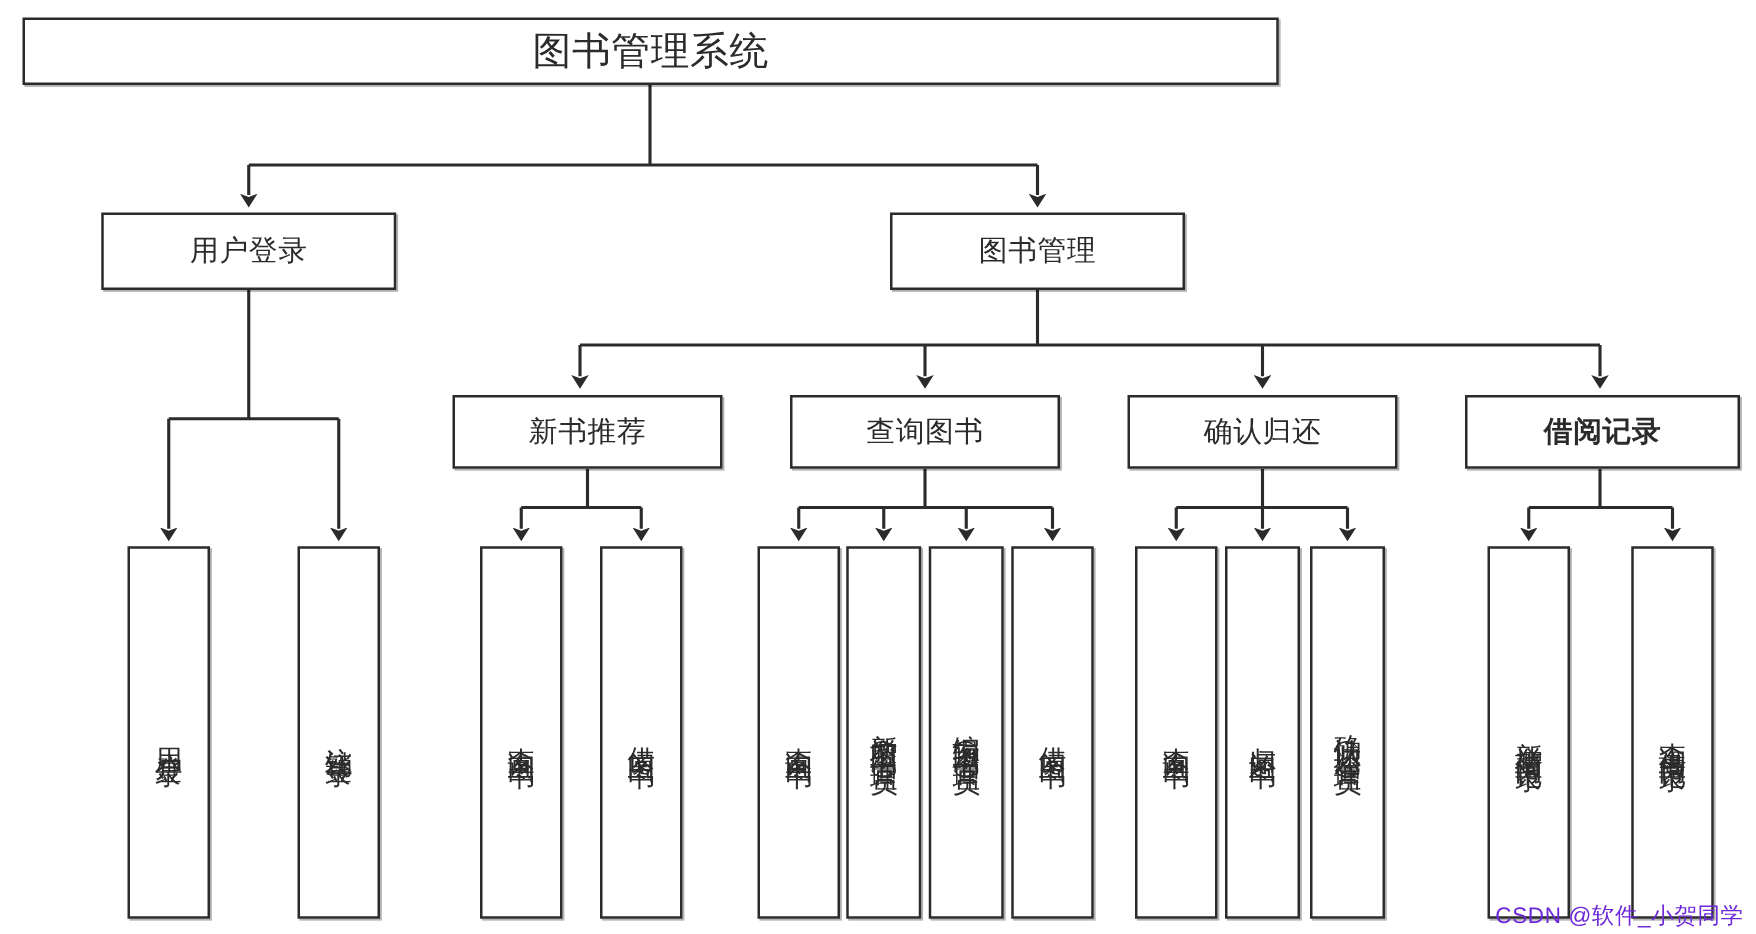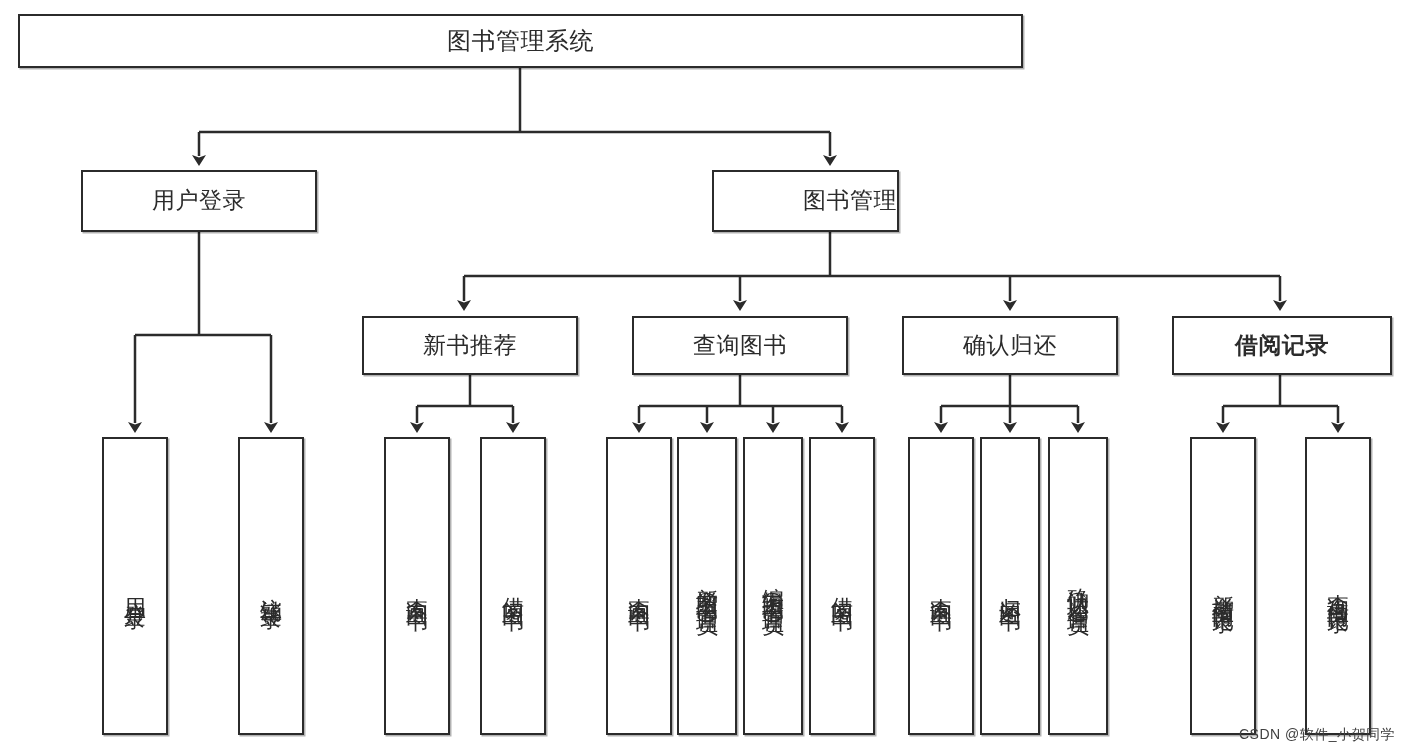--- a/index.html
+++ b/index.html
@@ -38,39 +38,39 @@
   }
   .node .label {
     line-height: 1.18;
     letter-spacing: 0.5px;
     white-space: nowrap;
   }
   .node.h .label {
     writing-mode: horizontal-tb;
     font-size: 23px;
   }
-  .node.root .label { font-size: 24px; }
+  .node.root .label { font-size: 31px; }
   .node.v .label {
     writing-mode: vertical-rl;
     text-orientation: upright;
     font-size: 22px;
     letter-spacing: 4px;
     text-align: center;
   }
   .node.v {
     align-items: center;
     justify-content: center;
     padding-top: 4px;
   }
   #watermark {
     position: absolute;
     right: 10px;
     bottom: 3px;
-    font-size: 14px;
-    color: #404040;
+    font-size: 18px;
+    color: #6d28d9;
     white-space: nowrap;
     letter-spacing: 0.5px;
   }
 </style>
 </head>
 <body>
 
 <div id="canvas">
 
   <svg id="edges" viewBox="0 0 1405 747">
@@ -123,21 +123,21 @@
     </g>
   </svg>
 
   <div class="node h root" style="left:18px; top:14px; width:1005px; height:54px;">
     <span class="label">图书管理系统</span>
   </div>
 
   <div class="node h" style="left:81px; top:170px; width:236px; height:62px;">
     <span class="label">用户登录</span>
   </div>
-  <div class="node h" style="left:712px; top:170px; width:187px; height:62px;justify-content:flex-end;">
+  <div class="node h" style="left:712px; top:170px; width:236px; height:62px;">
     <span class="label">图书管理</span>
   </div>
 
   <div class="node h" style="left:362px; top:316px; width:216px; height:59px;">
     <span class="label">新书推荐</span>
   </div>
   <div class="node h" style="left:632px; top:316px; width:216px; height:59px;">
     <span class="label">查询图书</span>
   </div>
   <div class="node h" style="left:902px; top:316px; width:216px; height:59px;">

